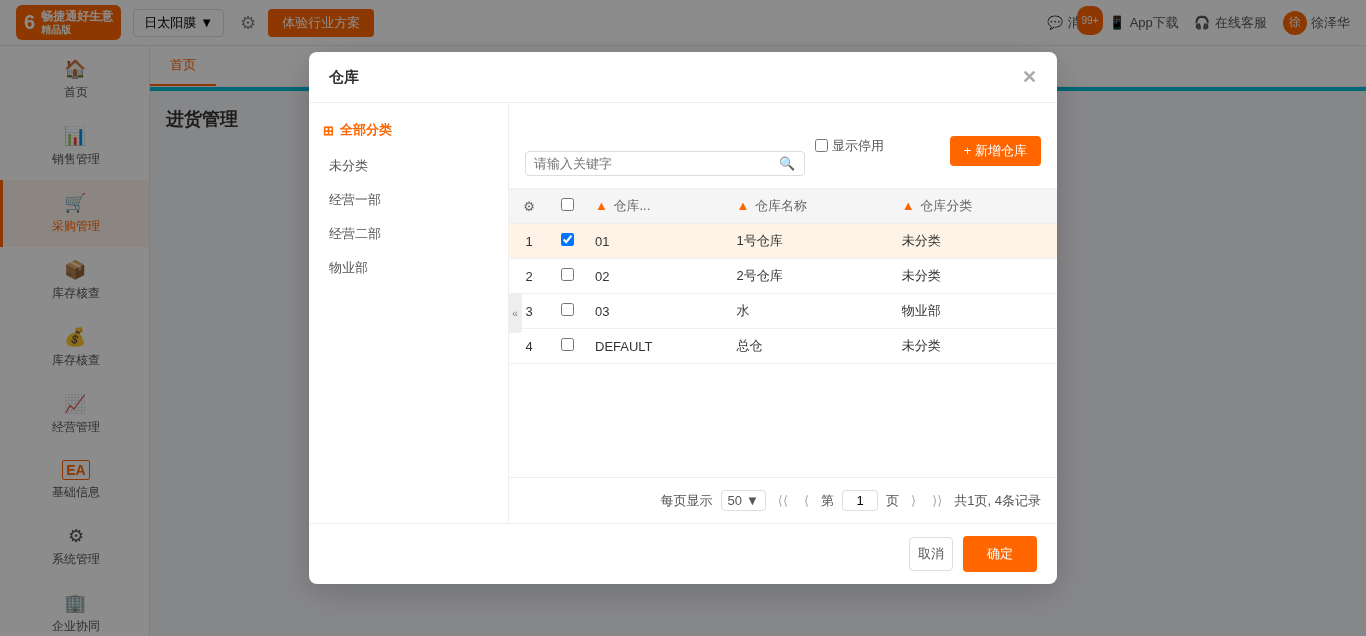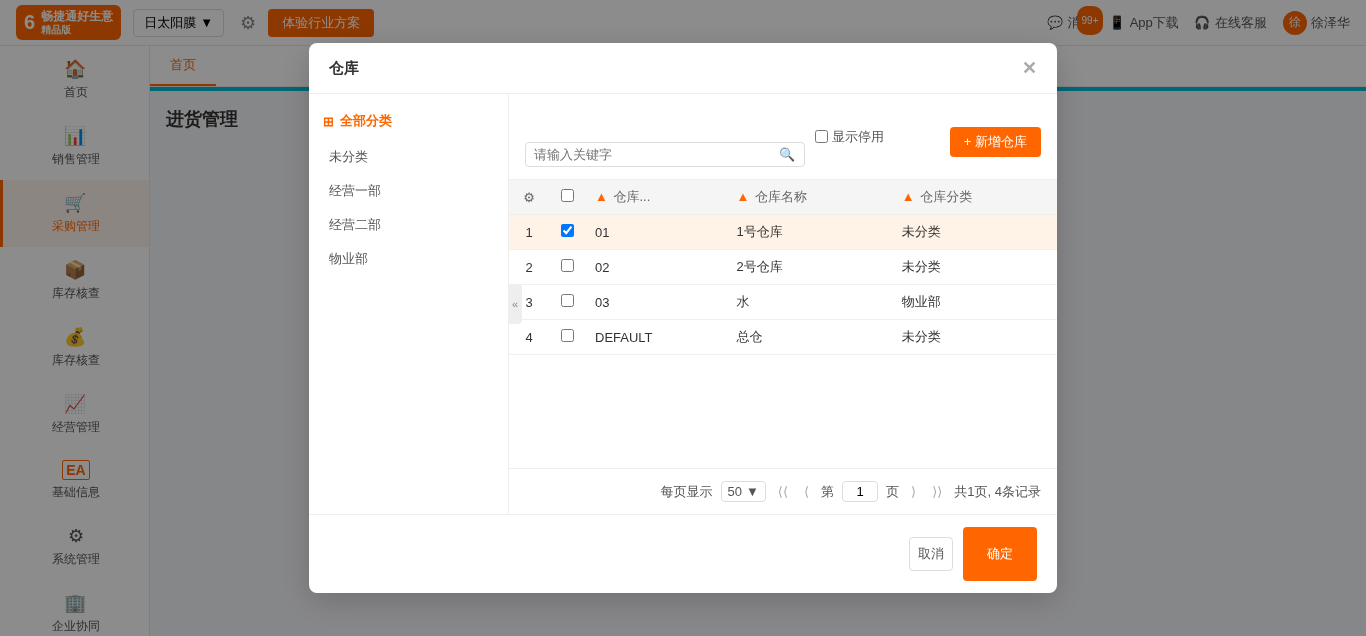--- a/index.html
+++ b/index.html
@@ -127,21 +127,21 @@
     .modal-footer {
       display: flex; align-items: center; justify-content: flex-end;
       padding: 12px 20px; border-top: 1px solid #eee; gap: 10px;
     }
     .btn-cancel {
       border: 1px solid #ddd; background: #fff; border-radius: 4px;
       padding: 7px 8px; font-size: 13px; cursor: pointer; color: #555;
     }
     .btn-confirm {
       background: #f60; color: #fff; border: none; border-radius: 4px;
-      padding: 18px 24px; font-size: 13px; cursor: pointer;
+      padding: 9px 24px; font-size: 13px; cursor: pointer;
     }
 
     
     .secondary-nav {
       display: flex; align-items: center; background: #fff;
       border-bottom: 1px solid #eee; padding: 0; overflow: hidden;
     }
     .secondary-nav-tab {
       padding: 10px 20px; cursor: pointer; color: #555; font-size: 13px; border-bottom: 2px solid transparent;
     }

